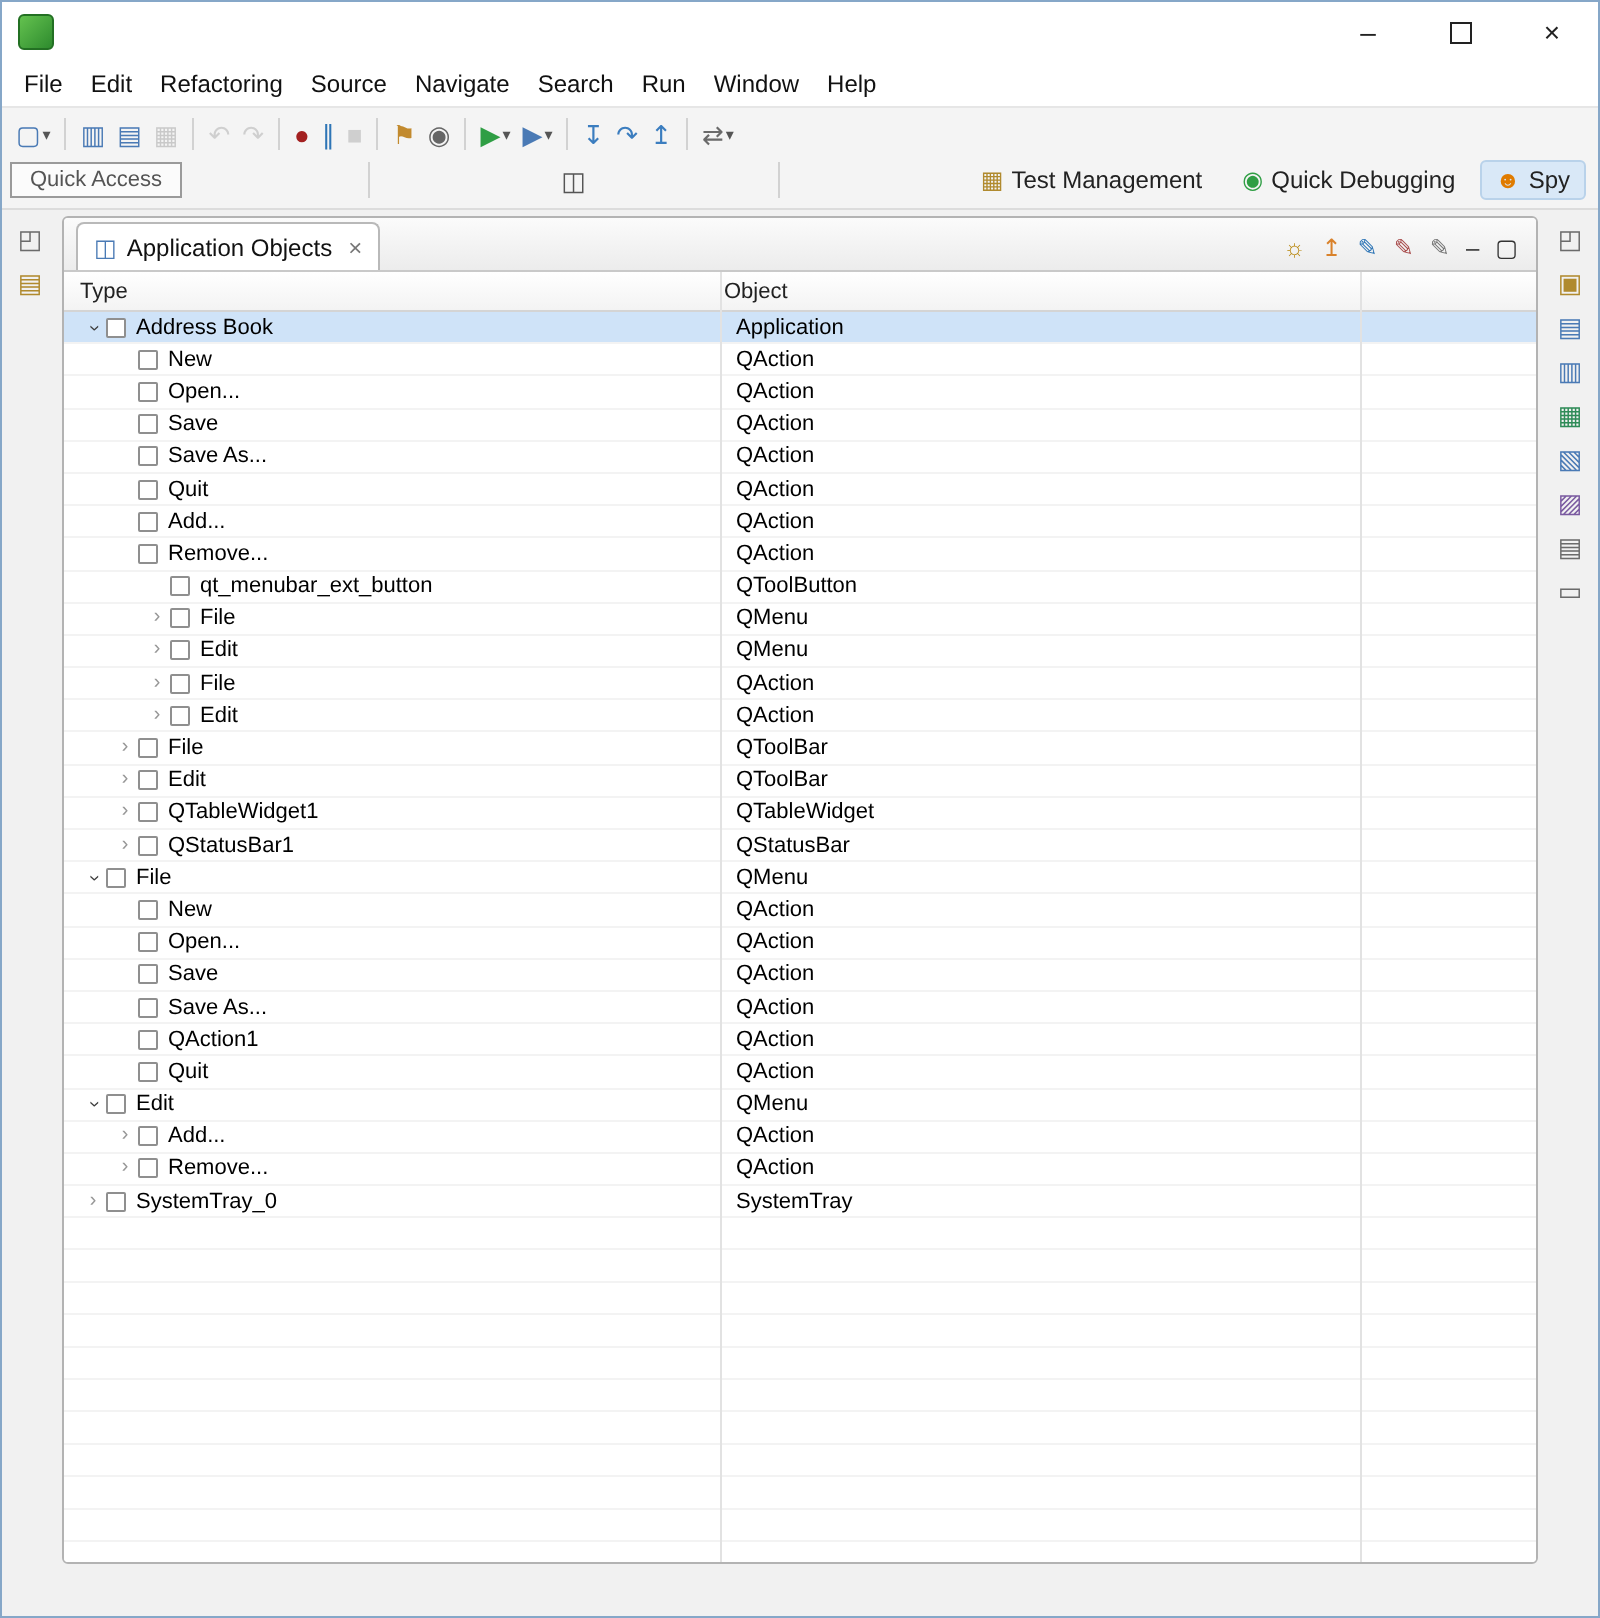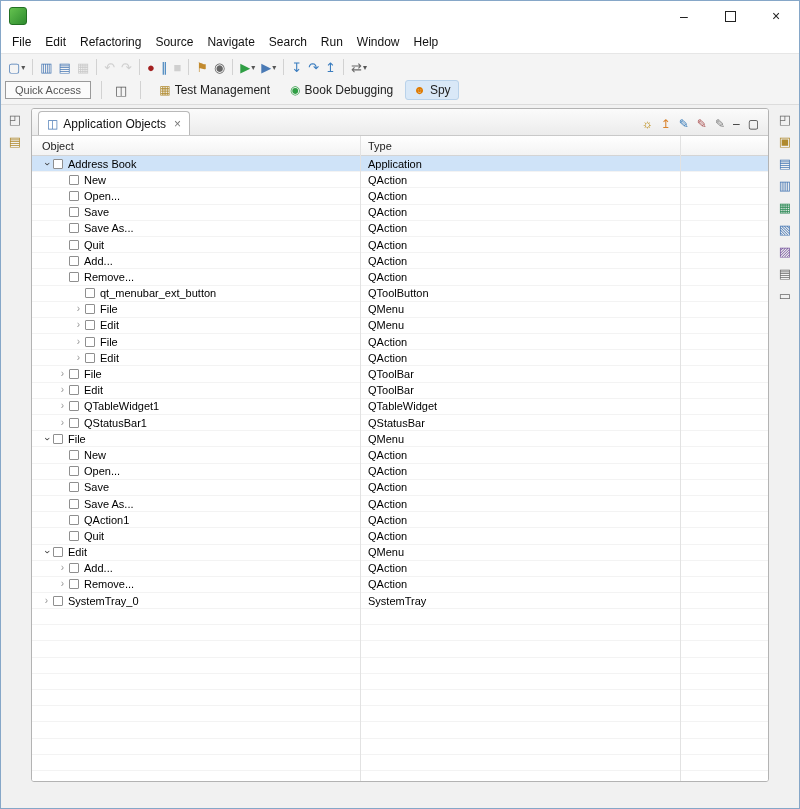--- a/index.html
+++ b/index.html
@@ -16,21 +16,21 @@
   .menubar{height:22px;background:#fff;display:flex;align-items:center;padding-left:4px;border-bottom:1px solid #e6e6e6;flex:none;}
   .menu-item{font-size:12px;padding:2px 7px;color:#111;}
   
   .toolbar{background:#f4f4f4;border-bottom:1px solid #dcdcdc;flex:none;padding:2px 4px;}
   .trow1{display:flex;align-items:center;height:22px;}
   .tbtn{display:flex;align-items:center;padding:1px 3px;cursor:default;}
   .tbtn .glyph{font-size:13px;line-height:1;}
   .caret{font-size:8px;color:#555;margin-left:1px;}
   .tsep{width:1px;height:16px;background:#d2d2d2;margin:0 4px;flex:none;}
   .disabled{opacity:.4;}
-  .trow2{display:flex;align-items:center;justify-content:flex-start;height:24px;gap:6px;padding-right:2px;}
+  .trow2{display:flex;align-items:center;justify-content:space-between;height:24px;gap:6px;padding-right:2px;}
   .quick-access{border:1px solid #9a9a9a;color:#555;font-size:11px;padding:2px 9px;background:#fbfbfb;}
   .persp{display:flex;align-items:center;gap:4px;font-size:12px;color:#222;padding:2px 7px;border-radius:3px;border:1px solid transparent;}
   .persp .glyph{font-size:12px;line-height:1;}
   .persp.active{background:var(--spyhl,#d9e8f7);border-color:#b9d2ea;}
   .persp-open{font-size:13px;color:#555;padding:0 3px;}
   
   .workbench{flex:1;display:flex;min-height:0;}
   .strip{width:28px;flex:none;display:flex;flex-direction:column;align-items:center;padding-top:8px;gap:9px;}
   .strip .sbtn{font-size:13px;line-height:1;}
   .center{flex:1;min-width:0;padding:3px 2px 26px 2px;display:flex;}
@@ -161,21 +161,21 @@
       <div class="tsep" style="height:18px;"></div>
       <span class="persp-open">◫</span>
       <div class="tsep" style="height:18px;"></div>
       <div style="display:flex;align-items:center;gap:4px;">
           <div class="persp">
             <span class="glyph" style="color: rgb(176, 138, 46);">▦</span>
             <span>Test Management</span>
           </div>
           <div class="persp">
             <span class="glyph" style="color: rgb(47, 158, 68);">◉</span>
-            <span>Book Debugging</span>
+            <span>Quick Debugging</span>
           </div>
           <div class="persp active">
             <span class="glyph" style="color: rgb(224, 123, 0);">☻</span>
             <span>Spy</span>
           </div>
         </div>
     </div>
   </div>
 
   <div class="workbench">
@@ -203,22 +203,22 @@
               <span class="sbtn" style="color: rgb(51, 51, 51);">–</span>
               <span class="sbtn" style="color: rgb(51, 51, 51);">▢</span>
             </div>
         </div>
 
 
         <div class="grid">
           <div class="vline" style="left:328px;"></div>
           <div class="vline" style="left:648px;"></div>
           <div class="ghead">
+            <div class="gh gh2">Type</div>
             <div class="gh gh1">Object</div>
-            <div class="gh gh2">Type</div>
           </div>
           <div class="rows">
               <div class="row selected">
                 <div class="cobj">
                   <span class="chev expanded" style="margin-left: 0px;">›</span>
                   <span class="cb"></span>
                   <span class="rlabel">Address Book</span>
                 </div>
                 <div class="ctype">Application</div>
               </div>

